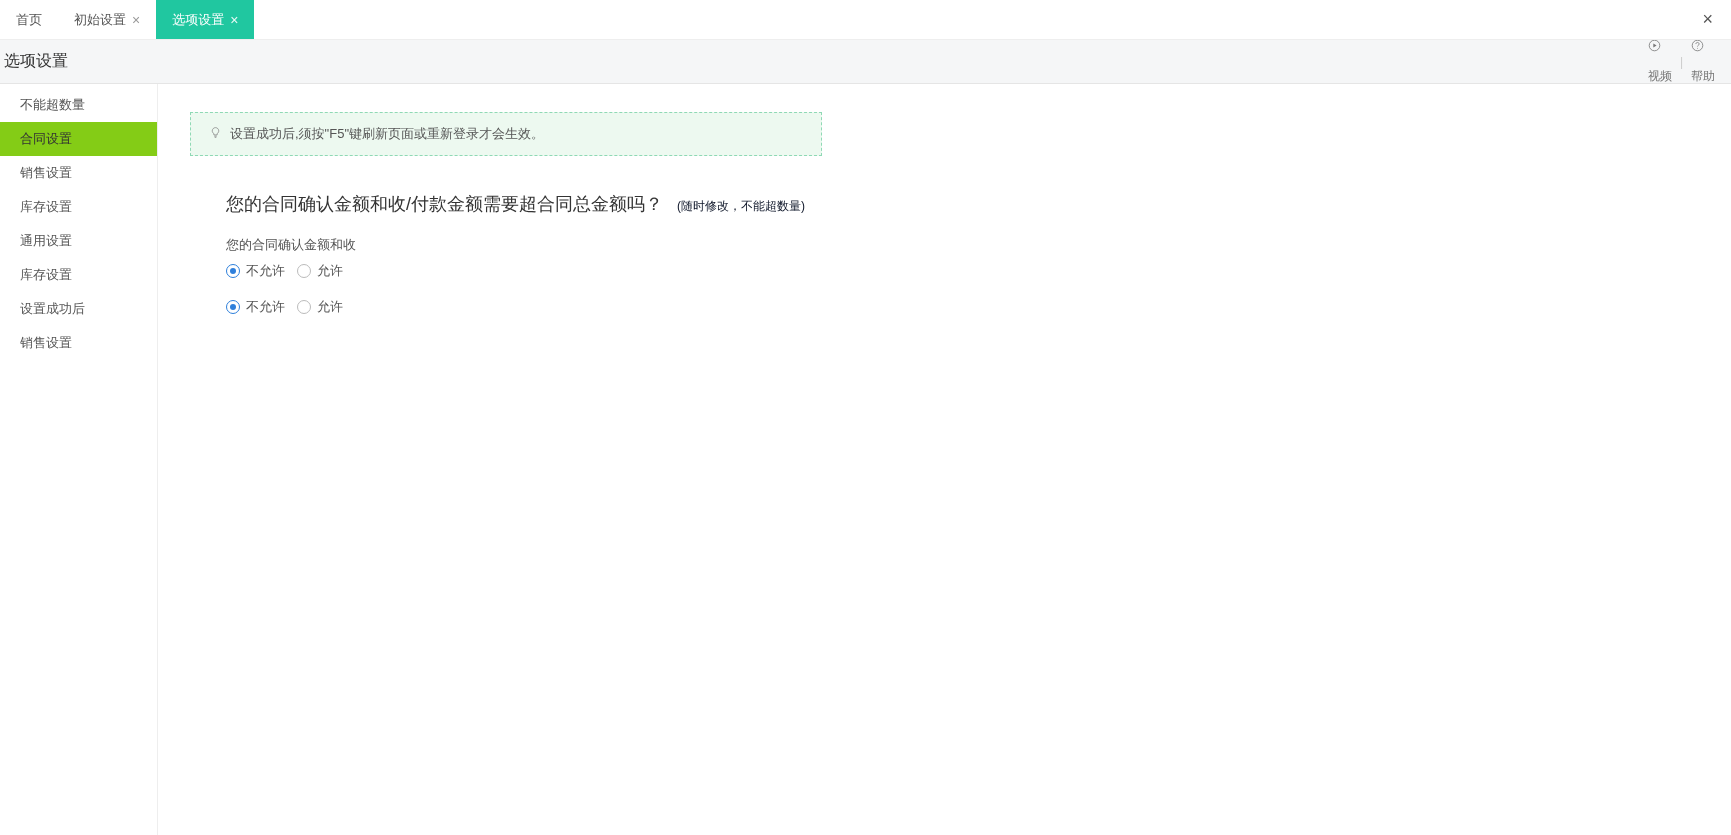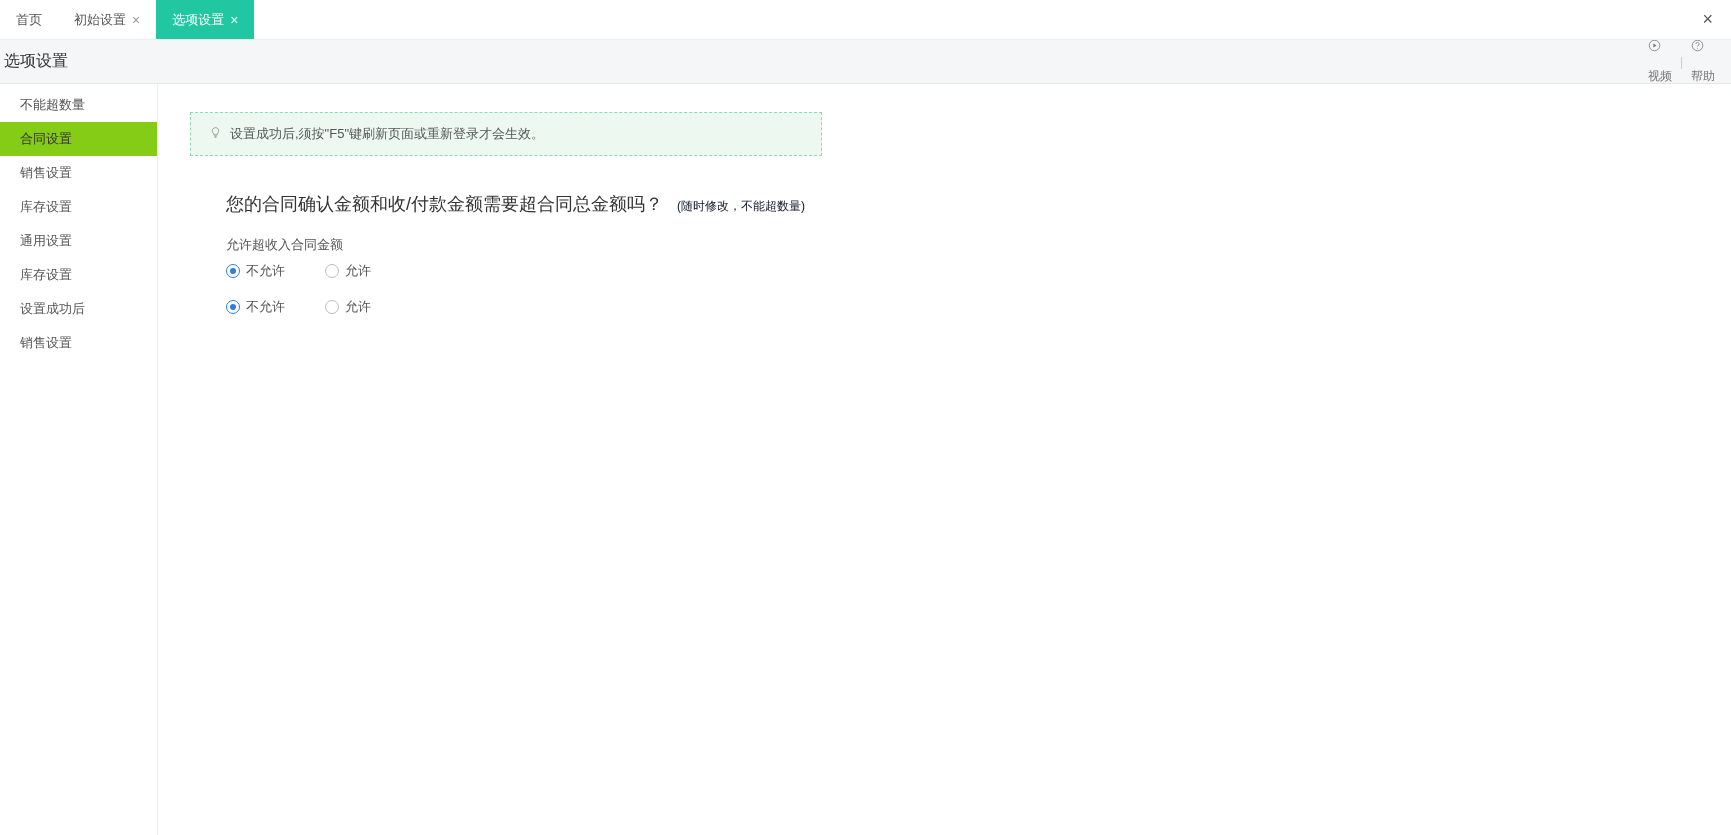--- a/index.html
+++ b/index.html
@@ -151,21 +151,21 @@
       margin-bottom: 18px;
     }
     .option-label {
       font-size: 13px;
       color: #555;
       margin-bottom: 8px;
     }
     .radio-row {
       display: flex;
       align-items: center;
-      gap: 40px;
+      gap: 12px;
     }
     .radio-option {
       display: flex;
       align-items: center;
       gap: 6px;
       cursor: pointer;
       font-size: 13px;
       color: #555;
     }
     .radio-circle {
@@ -259,21 +259,21 @@
       <span>设置成功后,须按"F5"键刷新页面或重新登录才会生效。</span>
     </div>
 
     <div class="section">
       <div class="section-title-row">
         <div class="section-title">您的合同确认金额和收/付款金额需要超合同总金额吗？</div>
         <div class="section-hint">(随时修改，不能超数量)</div>
       </div>
 
       <div class="option-group">
-        <div class="option-label">允许超收入合同金额</div>
+        <div class="option-label">您的合同确认金额和收</div>
         <div class="radio-row">
           <label class="radio-option">
             <span class="radio-circle checked"></span>
             <span>不允许</span>
           </label>
           <label class="radio-option">
             <span class="radio-circle"></span>
             <span>允许</span>
           </label>
         </div>

